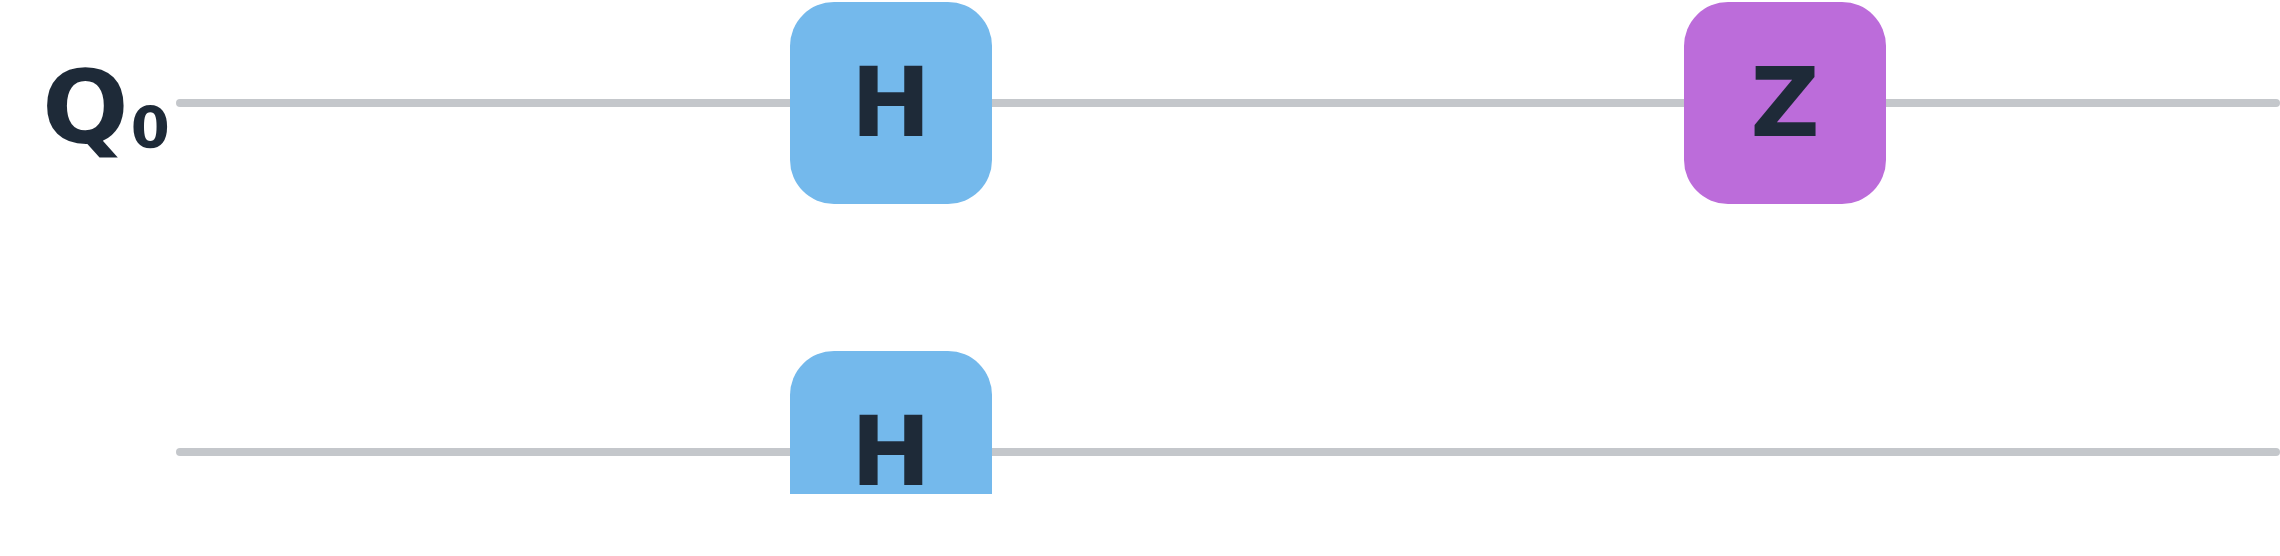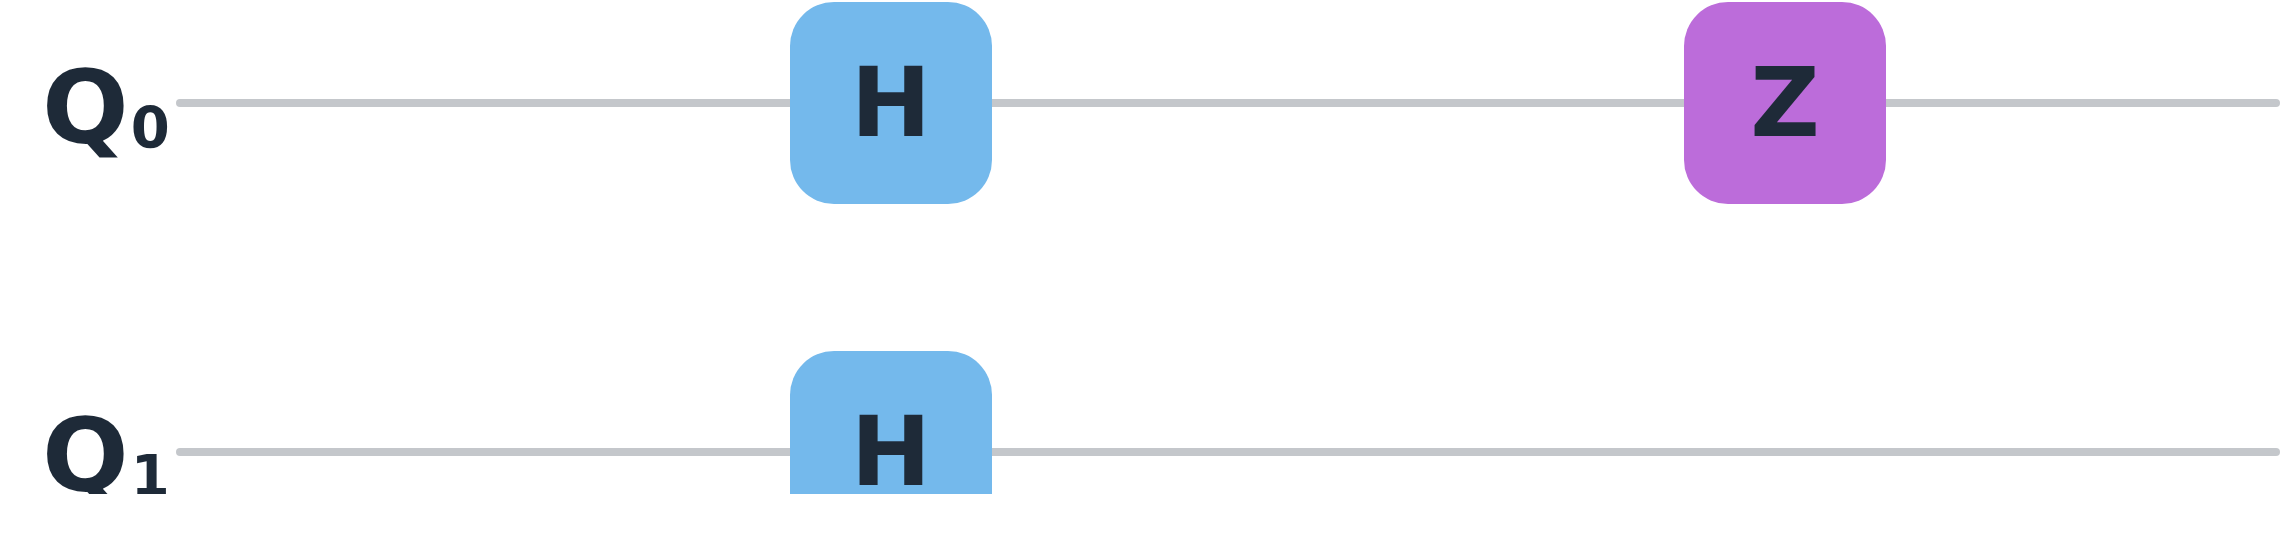--- a/index.html
+++ b/index.html
@@ -72,23 +72,20 @@
 <body>
 
 <div class="circuit-canvas">
 
   <div class="wire q0" style="background-color: rgb(196, 199, 203);"></div>
   <div class="qubit-label q0" style="color: rgb(30, 42, 56);">
     <span>Q</span><span class="sub">0</span>
   </div>
 
   <div class="wire q1" style="background-color: rgb(196, 199, 203);"></div>
-  <div class="qubit-label q1" style="color: rgb(30, 42, 56);">
-    <span>Q</span><span class="sub">1</span>
-  </div>
 
   <div class="gate col0 row0" style="background-color: rgb(116, 185, 236); color: rgb(30, 42, 56);">
     <span class="gate-label">H</span>
   </div>
 
   <div class="gate col1 row0" style="background-color: rgb(188, 108, 218); color: rgb(30, 42, 56);">
     <span class="gate-label">Z</span>
   </div>
 
   <div class="gate col0 row1" style="background-color: rgb(116, 185, 236); color: rgb(30, 42, 56);">

